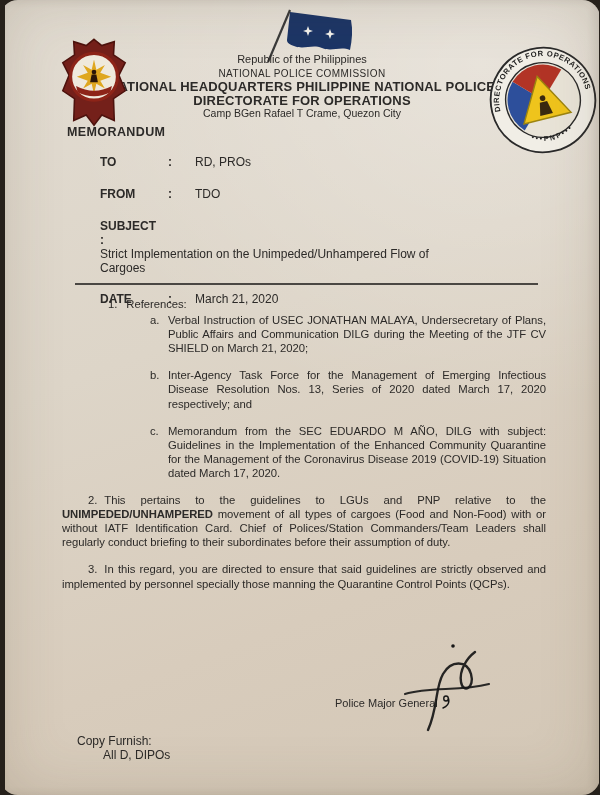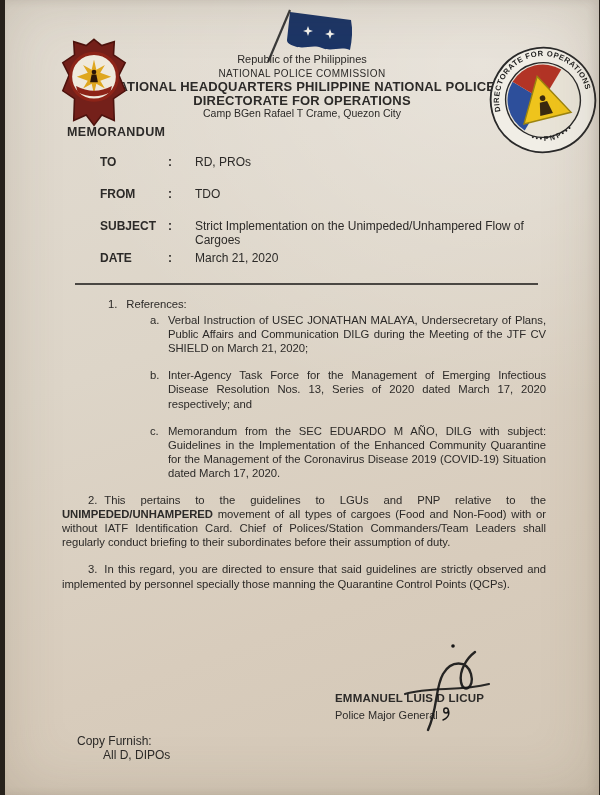--- a/index.html
+++ b/index.html
@@ -1,17 +1,17 @@
 <!DOCTYPE html>
 <html><head>
 <meta charset="utf-8">
 <style>
   html,body{margin:0;padding:0;background:#26211b;}
   .stage{position:relative;width:600px;height:795px;overflow:hidden;
-         background:#26211b;font-family:"Liberation Sans",sans-serif;color:#2c2a28;}
+         background:#26211b;font-family:"Liberation Sans",sans-serif;color:#2c2a28;border-radius:18px;}
   .paper{position:absolute;left:5px;top:0;right:1px;bottom:0;
          background:
            radial-gradient(130% 80% at 80% 8%, rgba(255,255,255,.28), rgba(255,255,255,0) 55%),
            linear-gradient(160deg,#e2dcd2 0%,#ddd5c8 40%,#d8ccbc 72%,#d3c7b6 100%);}
   .paper::after{content:"";position:absolute;inset:0;pointer-events:none;
          box-shadow:inset 0 0 60px rgba(90,70,45,.18), inset -4px 0 10px rgba(60,50,40,.12);}
 
   
   .flag{position:absolute;left:245px;top:6px;}
   .hdr{position:absolute;top:53px;left:0;right:0;text-align:center;line-height:13.5px;}
@@ -19,21 +19,21 @@
   .hdr .l2{font-size:10px;letter-spacing:.4px;}
   .hdr .l3,.hdr .l4{font-size:13px;font-weight:bold;letter-spacing:.2px;}
   .hdr .l5{font-size:10.5px;}
   .seal-left{position:absolute;left:50px;top:36px;}
   .seal-right{position:absolute;left:482px;top:44px;width:112px;height:112px;transform:rotate(-14deg);}
 
   
   .memo-title{position:absolute;top:125px;left:62px;font-size:12.5px;font-weight:bold;letter-spacing:.4px;}
   .fields{position:absolute;top:155px;left:95px;width:465px;}
   .frow{display:flex;margin-bottom:18px;align-items:flex-start;}
-  .frow.subject{margin-bottom:4px;}
+  .frow.subject{margin-bottom:17px;flex-direction:column;}
   .flabel{width:68px;font-weight:bold;font-size:12px;}
   .fcolon{width:27px;font-weight:bold;font-size:12px;}
   .fvalue{font-weight:normal;font-size:12px;line-height:14px;max-width:362px;}
 
   .rule{position:absolute;top:283px;left:70px;width:463px;border-top:2.5px solid #4a4743;}
 
   
   .body{position:absolute;top:297px;left:57px;width:484px;font-size:11.3px;
         line-height:14.1px;text-align:justify;letter-spacing:-.05px;}
   .list-head{margin-left:46px;}
@@ -156,21 +156,20 @@
       <p class="para"><span class="pnum">3.</span><span>In this regard, you are directed to ensure that said guidelines are strictly observed and implemented by personnel specially those manning the Quarantine Control Points (QCPs).</span></p>
 
     </div>
 
     <div class="sig">
       <svg class="scribble" width="120" height="96" viewBox="0 0 120 96">
         <circle cx="66" cy="4" r="1.8" fill="#161616"></circle>
         <path d="M88,10 C80,16 72,28 74,40 C76,52 88,46 84,32 C80,18 64,18 56,32 C48,46 51,66 41,88" fill="none" stroke="#161616" stroke-width="2.4" stroke-linecap="round" opacity="0.92"></path>
         <path d="M18,52 C44,44 72,50 102,42" fill="none" stroke="#161616" stroke-width="2.2" stroke-linecap="round" opacity="0.9"></path>
       </svg>
-      <div class="name">EMMANUEL LUIS D LICUP</div>
       <div class="rank">
         <span>Police Major General</span>
         <svg width="12" height="16" viewBox="0 0 12 16">
           <path d="M6,3 C3,3 3,8 6,8 C9,8 9,3 6,3 M8,4 C10,9 8,13 3,15" fill="none" stroke="#161616" stroke-width="1.4" stroke-linecap="round"></path>
         </svg>
       </div>
     </div>
 
     <div class="copy">
       <div>Copy Furnish:</div>

